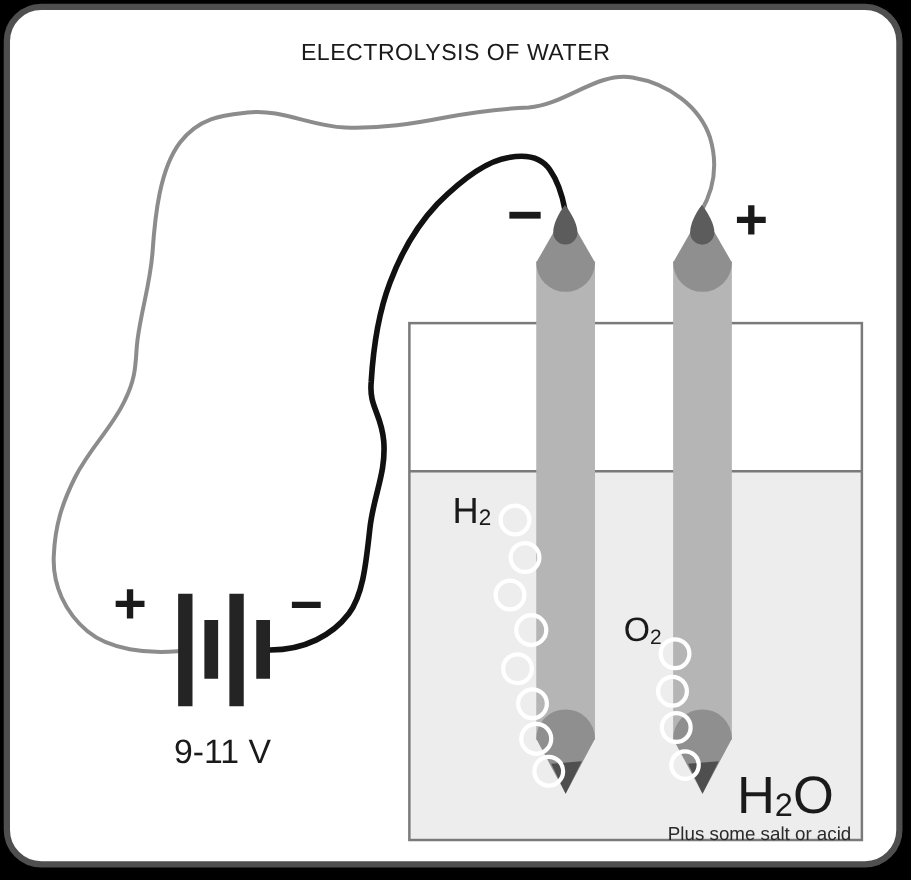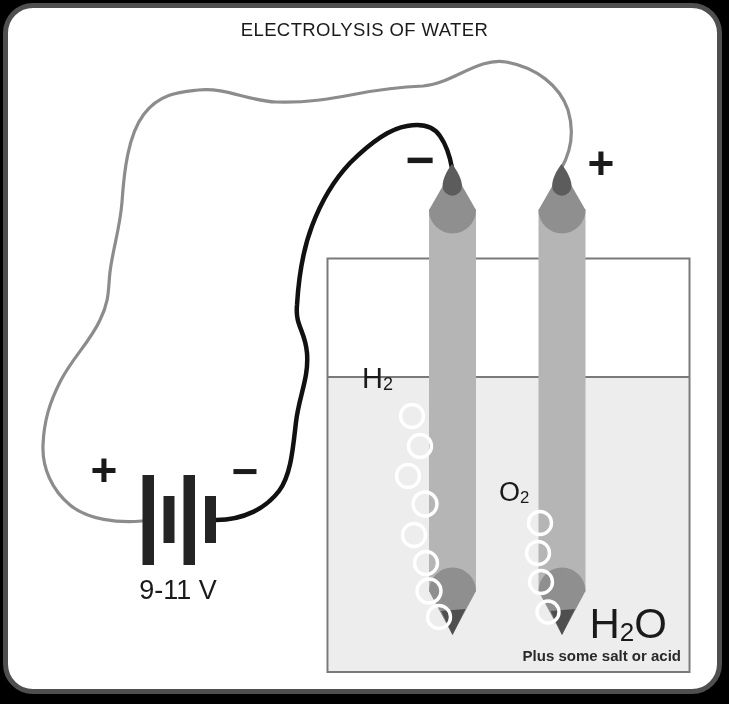--- a/index.html
+++ b/index.html
@@ -7,35 +7,35 @@
     width:729px;height:704px;position:relative;overflow:hidden;
     background:#000;
     font-family:"Liberation Sans", sans-serif;
     color:#1a1a1a;
   }
   .frame{
     position:absolute;left:3px;top:3px;width:709px;height:681px;
     background:#fff;border:5px solid #4f4f4f;border-radius:30px;
   }
   .layer{position:absolute;left:0;top:0;width:729px;height:704px;}
-  .lbl{position:absolute;white-space:nowrap;line-height:1;}
+  .lbl{position:absolute;white-space:nowrap;line-height:1;margin-top:12px;}
   .center{transform:translate(-50%,-50%);}
   .title{left:0;right:0;top:21px;text-align:center;font-size:18.5px;letter-spacing:.4px;font-weight:500;}
   .pol{font-weight:bold;}
   .bat-plus{left:104px;top:470px;font-size:46px;}
   .bat-minus{left:245px;top:471px;font-size:46px;}
   .voltage{left:178px;top:590px;font-size:27px;}
   .cath-minus{left:420px;top:160px;font-size:50px;}
   .an-plus{left:601px;top:163px;font-size:46px;}
   .gas{font-size:29px;}
-  .h2-label{left:362px;top:364px;text-align:center;}
+  .h2-label{left:362px;top:383px;text-align:center;}
   .o2-label{left:499px;top:479px;font-size:27px;}
   .sub{font-size:.62em;position:relative;top:.13em;}
   .h2o-label{right:62px;top:603px;font-size:42px;}
-  .note{right:48px;top:648px;font-size:15px;color:#2a2a2a;font-weight:bold;}
+  .note{right:48px;top:648px;font-size:15px;color:#2a2a2a;}
 </style>
 </head>
 <body>
 
 <div class="frame"></div>
 
 <svg class="layer" viewBox="0 0 729 704" xmlns="http://www.w3.org/2000/svg">
 
   <path fill="none" stroke-width="3.2" stroke-linecap="round" d="M 142,521
            C 118,523 88,520 70,505

